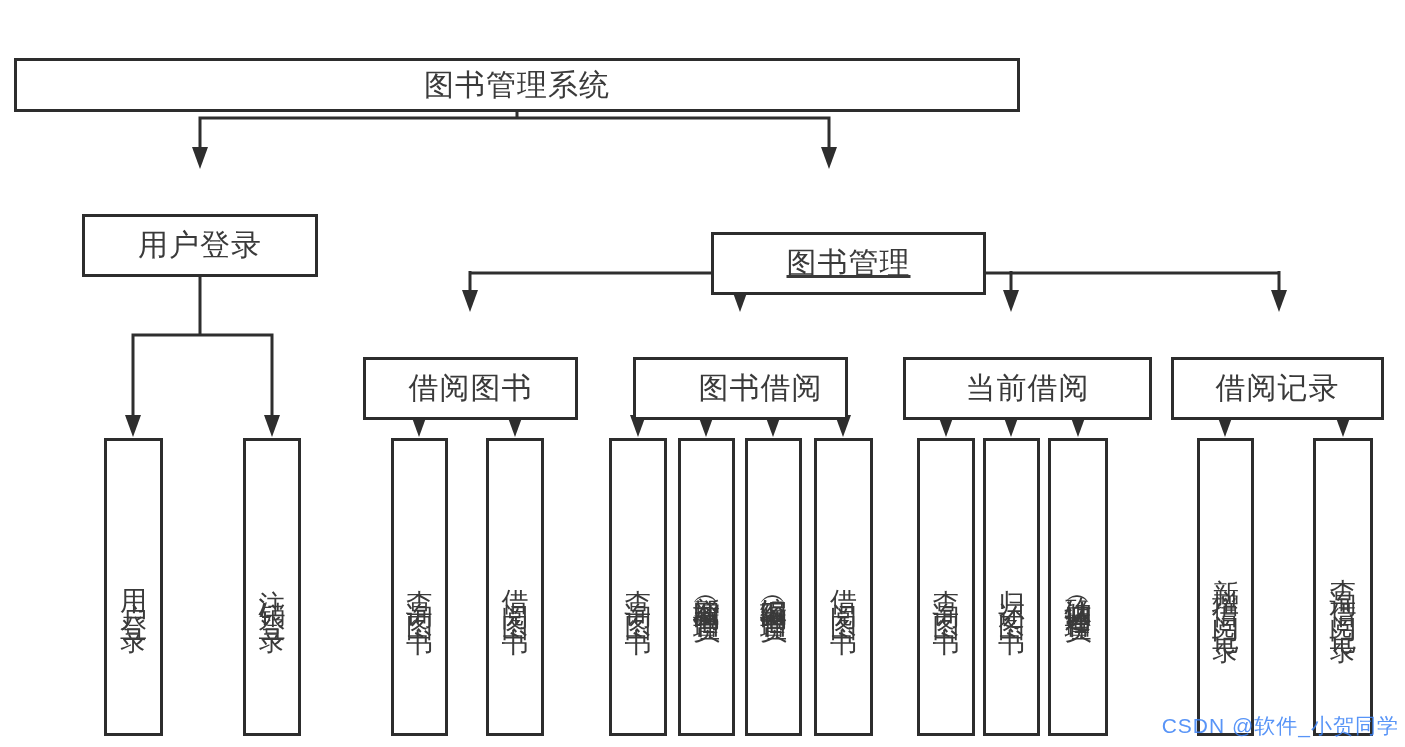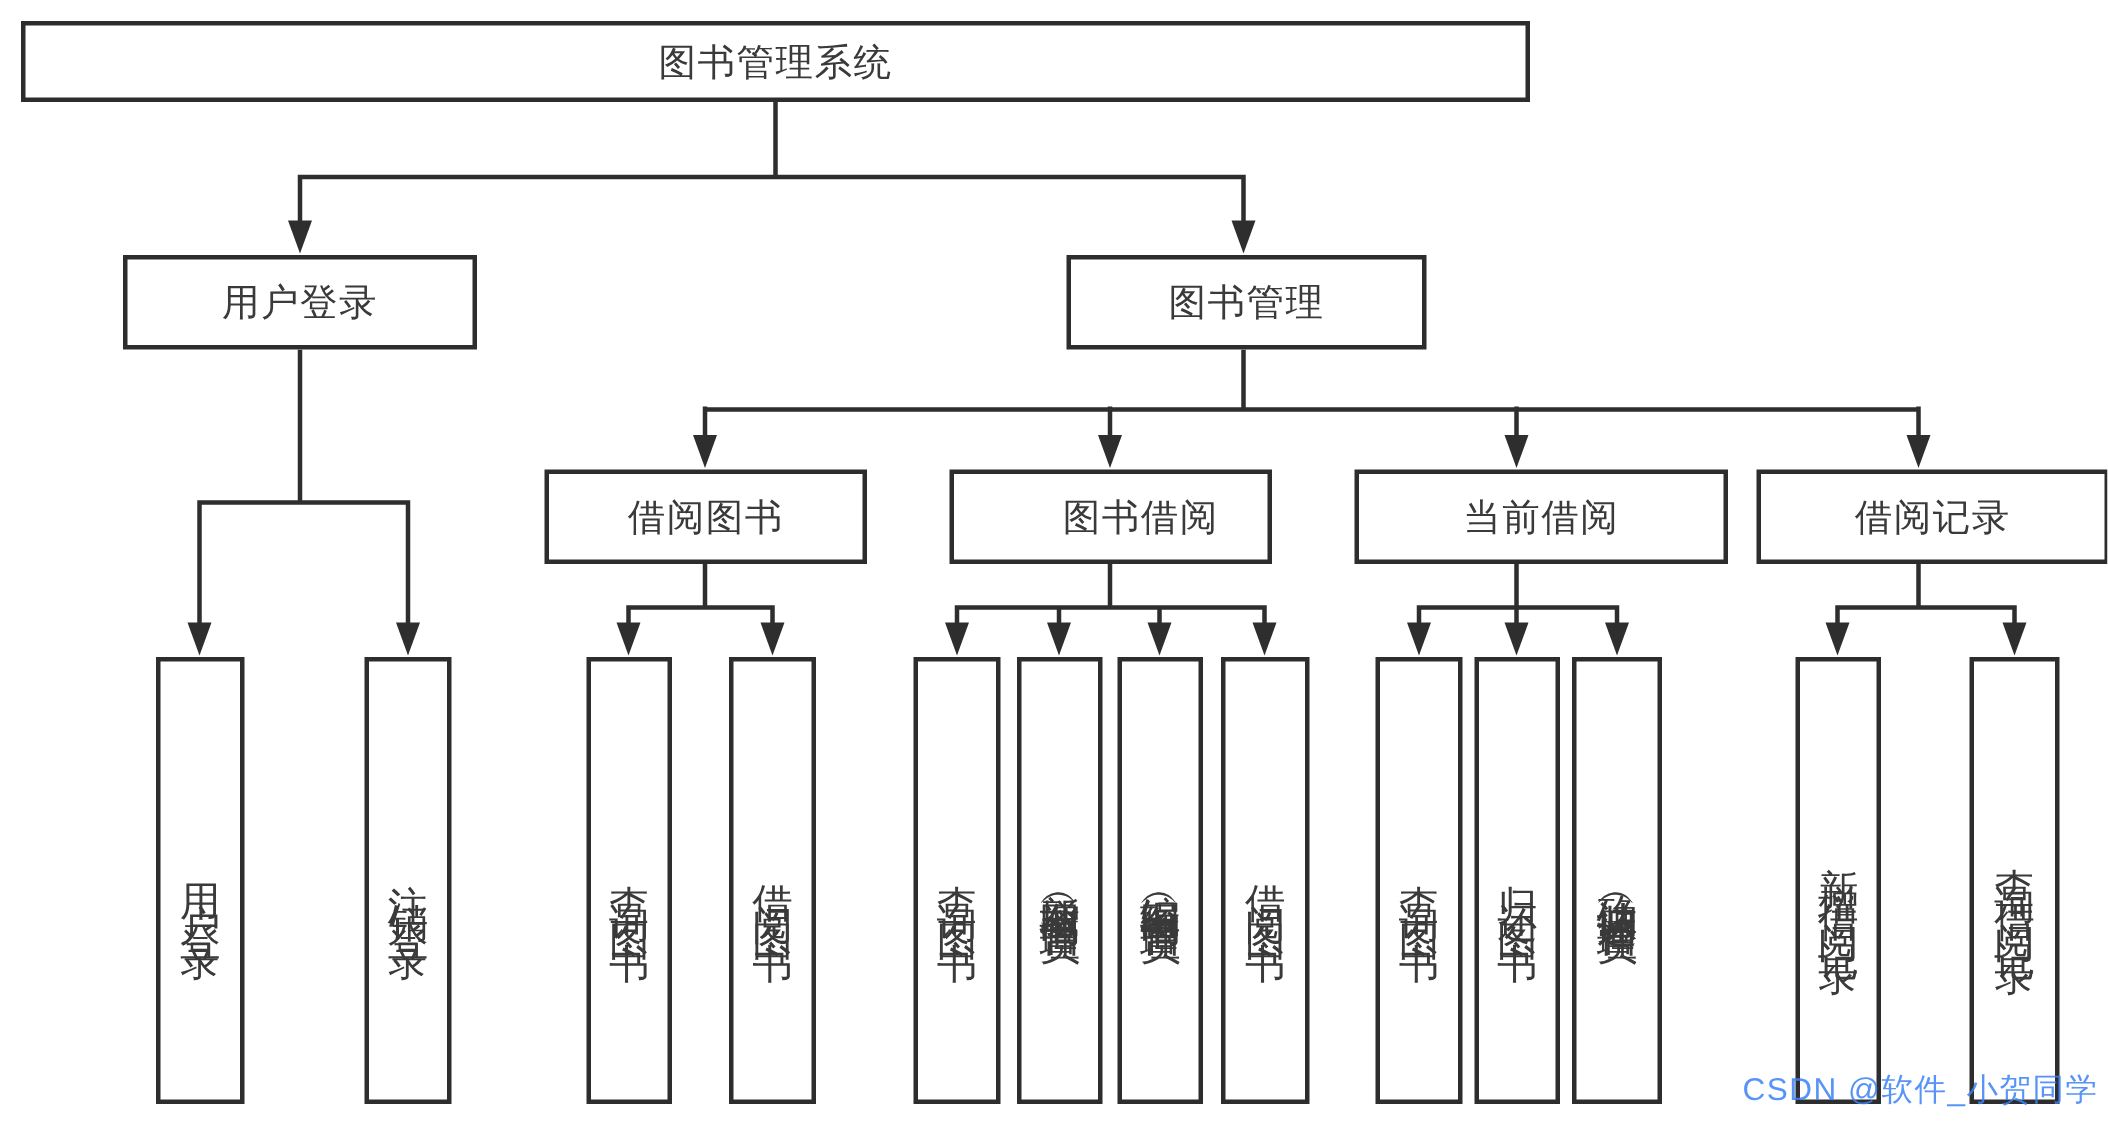--- a/index.html
+++ b/index.html
@@ -12,39 +12,39 @@
   }
   #wires{position:absolute;left:0;top:0;width:1405px;height:747px;}
   .node{
     position:absolute;
     box-sizing:border-box;
     border:3px solid #2d2d2d;
     background:#ffffff;
     display:flex;align-items:center;justify-content:center;
     color:#3a3a3a;
   }
-  .hnode{font-size:25px;letter-spacing:1px;}
+  .hnode{font-size:30px;letter-spacing:1px;margin-top:44px;}
   .vnode span{
     writing-mode:vertical-rl;
     text-orientation:mixed;
     font-size:27px;
     color:#3a3a3a;
     white-space:nowrap;
   }
   .vnode .s4{letter-spacing:13px;padding-top:13px;}
   .vnode .s6{letter-spacing:12px;padding-top:12px;}
   .vnode .s9{letter-spacing:3px;padding-top:3px;}
   
   #n-root {left:14px;  top:14px;  width:1006px;height:54px;}
   #n-l1a  {left:82px;  top:170px; width:236px; height:63px;}
-  #n-l1b  {left:711px; top:170px; width:240px; height:63px;}
+  #n-l1b  {left:711px; top:188px; width:275px; height:63px;text-decoration:underline;}
   #n-l2a  {left:363px; top:313px; width:215px; height:63px;}
   #n-l2b  {left:633px; top:313px; width:215px; height:63px;padding-left:40px;}
   #n-l2c  {left:903px; top:313px; width:249px; height:63px;}
-  #n-l2d  {left:1171px;top:313px; width:235px; height:63px;}
+  #n-l2d  {left:1171px;top:313px; width:213px; height:63px;}
   .leaf{top:438px;height:298px;}
   #n-f0 {left:104px; width:59px;}
   #n-f1 {left:243px; width:58px;}
   #n-f2 {left:391px; width:57px;}
   #n-f3 {left:486px; width:58px;}
   #n-f4 {left:609px; width:58px;}
   #n-f5 {left:678px; width:57px;}
   #n-f6 {left:745px; width:57px;}
   #n-f7 {left:814px; width:59px;}
   #n-f8 {left:917px; width:58px;}

